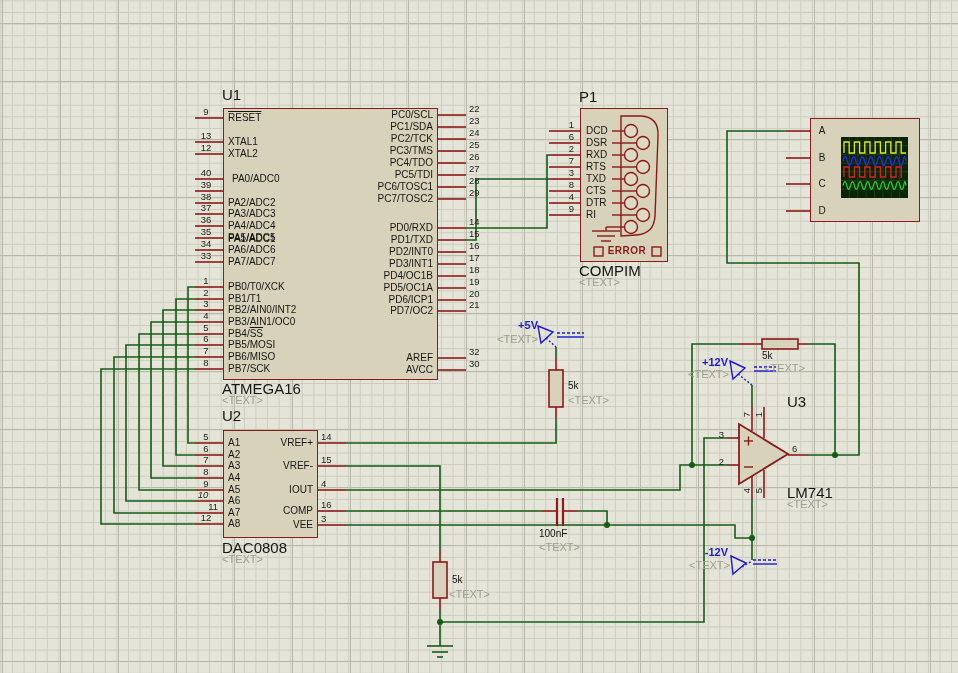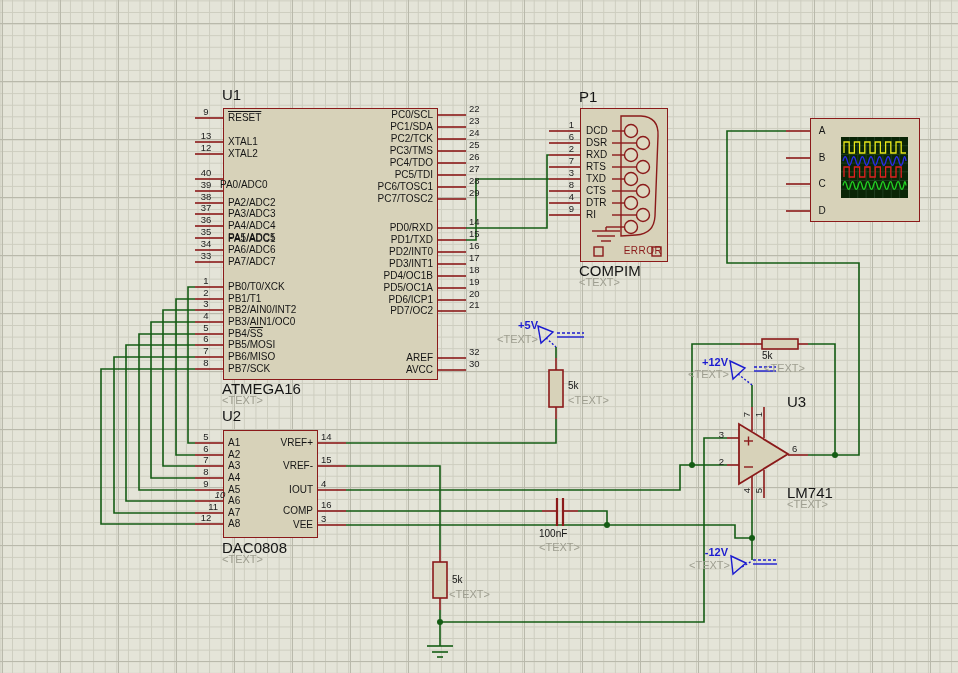--- a/index.html
+++ b/index.html
@@ -17,21 +17,21 @@
     --wire:#145c14; --mar:#8b1a1a; --bodyfill:#d7d2b9; --blue:#1b1bd0; --gray:#9e9e90;
   }
   .chip{position:absolute;background:var(--bodyfill);border:1.8px solid var(--mar);box-sizing:border-box;z-index:1;}
   #overlay{position:absolute;left:0;top:0;z-index:3;}
   .lbl{position:absolute;z-index:4;height:12px;line-height:12px;font-size:10px;color:#151515;white-space:nowrap;}
   .num{font-size:9.5px;height:11px;line-height:11px;color:#222;}
   .ref{font-size:15px;height:17px;line-height:17px;}
   .part{font-size:15px;height:13px;line-height:13px;}
   .gray{color:var(--gray);font-size:11px;height:13px;line-height:13px;}
   .pwr{color:var(--blue);font-size:11px;font-weight:bold;height:13px;line-height:13px;}
-  .err{color:var(--mar);font-size:10px;font-weight:normal;letter-spacing:.5px;margin-left:16px;}
+  .err{color:var(--mar);font-size:10px;font-weight:bold;letter-spacing:.5px;}
   .rot{transform:rotate(-90deg);transform-origin:center;width:12px;text-align:center;}
   .ov{text-decoration:overline;}
   .wire{stroke:var(--wire);stroke-width:1.6;fill:none;}
   .pinline{stroke:var(--mar);stroke-width:1.6;fill:none;}
   .marline{stroke:var(--mar);stroke-width:1.4;fill:none;}
   .blueline{stroke:var(--blue);stroke-width:1.4;fill:none;}
   .rbody{fill:var(--bodyfill);stroke:var(--mar);stroke-width:1.6;}
 </style>
 </head>
 <body>
@@ -294,21 +294,21 @@
   <div class="lbl gray" style="left:689px;top:559px;">&lt;TEXT&gt;</div>
 
   <div id="labels">
       <div class="lbl num" style="left: 194px; top: 106px; width: 24px; text-align: center;">9</div>
       <div class="lbl " style="left: 228px; top: 112px;"><span></span><span class="ov">RESET</span></div>
       <div class="lbl num" style="left: 194px; top: 130px; width: 24px; text-align: center;">13</div>
       <div class="lbl " style="left: 228px; top: 136px;"><span>XTAL1</span><span class="ov"></span></div>
       <div class="lbl num" style="left: 194px; top: 142px; width: 24px; text-align: center;">12</div>
       <div class="lbl " style="left: 228px; top: 148px;"><span>XTAL2</span><span class="ov"></span></div>
       <div class="lbl num" style="left: 194px; top: 167px; width: 24px; text-align: center;">40</div>
-      <div class="lbl " style="left: 220px; top: 173px; margin-top: 6px;"><span>PA0/ADC0</span><span class="ov"></span></div>
+      <div class="lbl " style="left: 232px; top: 173px;"><span>PA0/ADC0</span><span class="ov"></span></div>
       <div class="lbl num" style="left: 194px; top: 179px; width: 24px; text-align: center;">39</div>
       <div class="lbl " style="left: 228px; top: 185px; margin-top: 48px;"><span>PA1/ADC1</span><span class="ov"></span></div>
       <div class="lbl num" style="left: 194px; top: 191px; width: 24px; text-align: center;">38</div>
       <div class="lbl " style="left: 228px; top: 197px;"><span>PA2/ADC2</span><span class="ov"></span></div>
       <div class="lbl num" style="left: 194px; top: 202px; width: 24px; text-align: center;">37</div>
       <div class="lbl " style="left: 228px; top: 208px;"><span>PA3/ADC3</span><span class="ov"></span></div>
       <div class="lbl num" style="left: 194px; top: 214px; width: 24px; text-align: center;">36</div>
       <div class="lbl " style="left: 228px; top: 220px;"><span>PA4/ADC4</span><span class="ov"></span></div>
       <div class="lbl num" style="left: 194px; top: 226px; width: 24px; text-align: center;">35</div>
       <div class="lbl " style="left: 228px; top: 232px;"><span>PA5/ADC5</span><span class="ov"></span></div>
@@ -371,21 +371,21 @@
       <div class="lbl num" style="left: 194px; top: 431px; width: 24px; text-align: center;">5</div>
       <div class="lbl " style="left: 228px; top: 437px;"><span>A1</span><span class="ov"></span></div>
       <div class="lbl num" style="left: 194px; top: 443px; width: 24px; text-align: center;">6</div>
       <div class="lbl " style="left: 228px; top: 449px;"><span>A2</span><span class="ov"></span></div>
       <div class="lbl num" style="left: 194px; top: 454px; width: 24px; text-align: center;">7</div>
       <div class="lbl " style="left: 228px; top: 460px;"><span>A3</span><span class="ov"></span></div>
       <div class="lbl num" style="left: 194px; top: 466px; width: 24px; text-align: center;">8</div>
       <div class="lbl " style="left: 228px; top: 472px;"><span>A4</span><span class="ov"></span></div>
       <div class="lbl num" style="left: 194px; top: 478px; width: 24px; text-align: center;">9</div>
       <div class="lbl " style="left: 228px; top: 484px;"><span>A5</span><span class="ov"></span></div>
-      <div class="lbl num" style="left: 208px; top: 489px; width: 24px; text-align: center; font-style: italic;">10</div>
+      <div class="lbl num" style="left: 191px; top: 489px; width: 24px; text-align: center; font-style: italic;">10</div>
       <div class="lbl " style="left: 228px; top: 495px; text-align: right;"><span>A6</span><span class="ov"></span></div>
       <div class="lbl num" style="left: 194px; top: 501px; width: 24px; text-align: right;">11</div>
       <div class="lbl " style="left: 228px; top: 507px;"><span>A7</span><span class="ov"></span></div>
       <div class="lbl num" style="left: 194px; top: 512px; width: 24px; text-align: center;">12</div>
       <div class="lbl " style="left: 228px; top: 518px;"><span>A8</span><span class="ov"></span></div>
       <div class="lbl num" style="left: 321px; top: 431px; width: 24px;">14</div>
       <div class="lbl " style="right: 645px; top: 437px;"><span>VREF+</span><span class="ov"></span></div>
       <div class="lbl num" style="left: 321px; top: 454px; width: 24px;">15</div>
       <div class="lbl " style="right: 645px; top: 460px;"><span>VREF-</span><span class="ov"></span></div>
       <div class="lbl num" style="left: 321px; top: 478px; width: 24px;">4</div>

